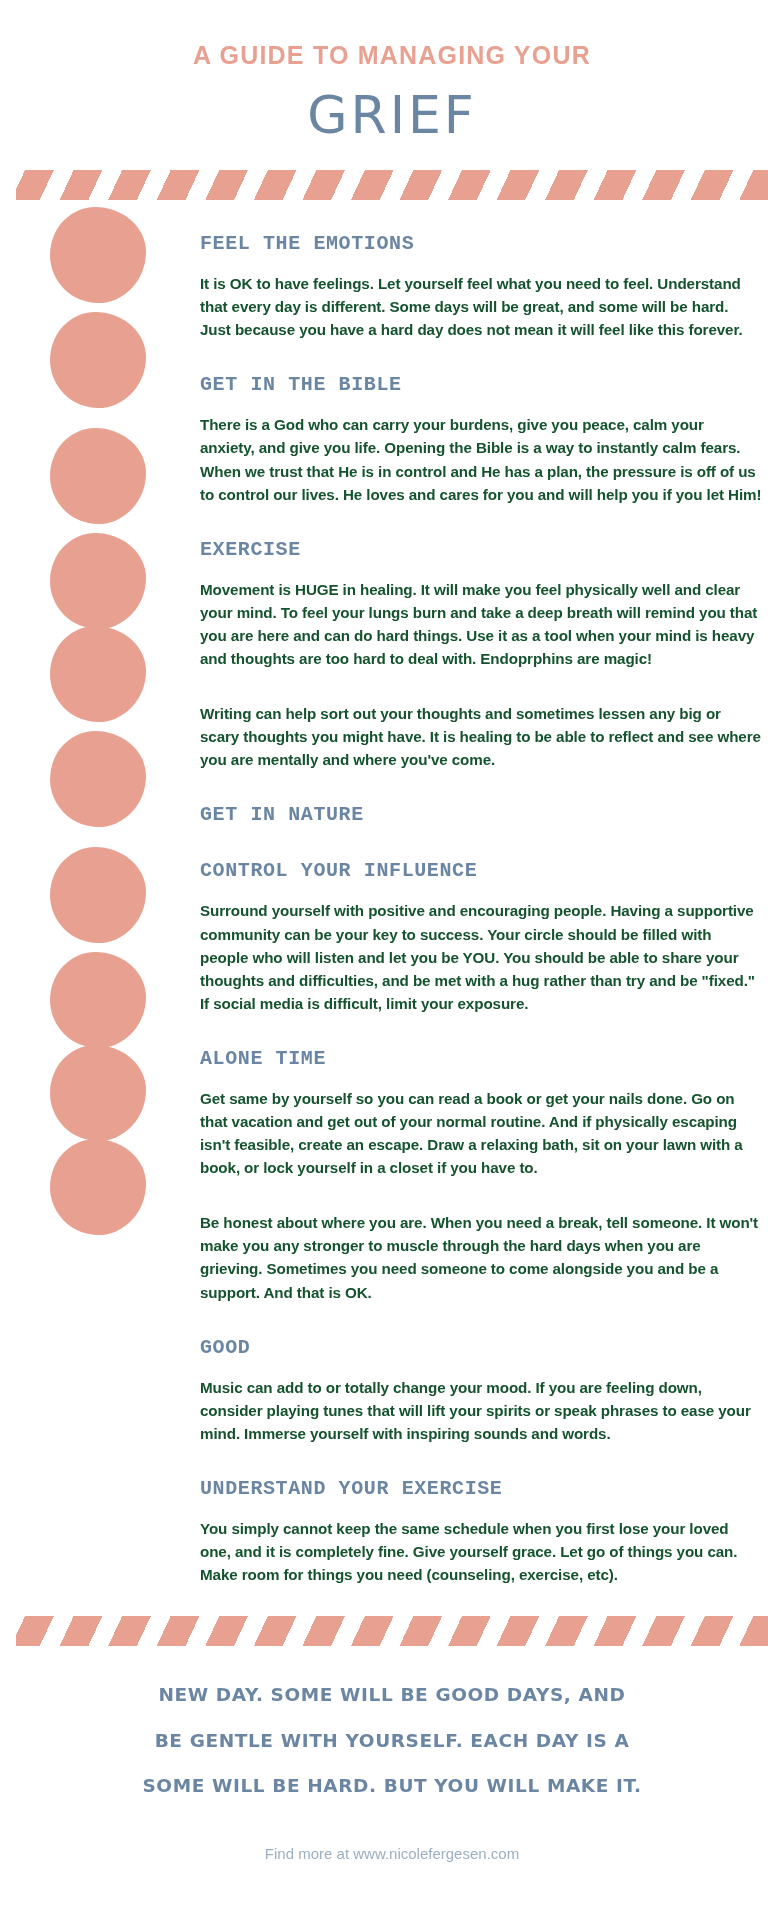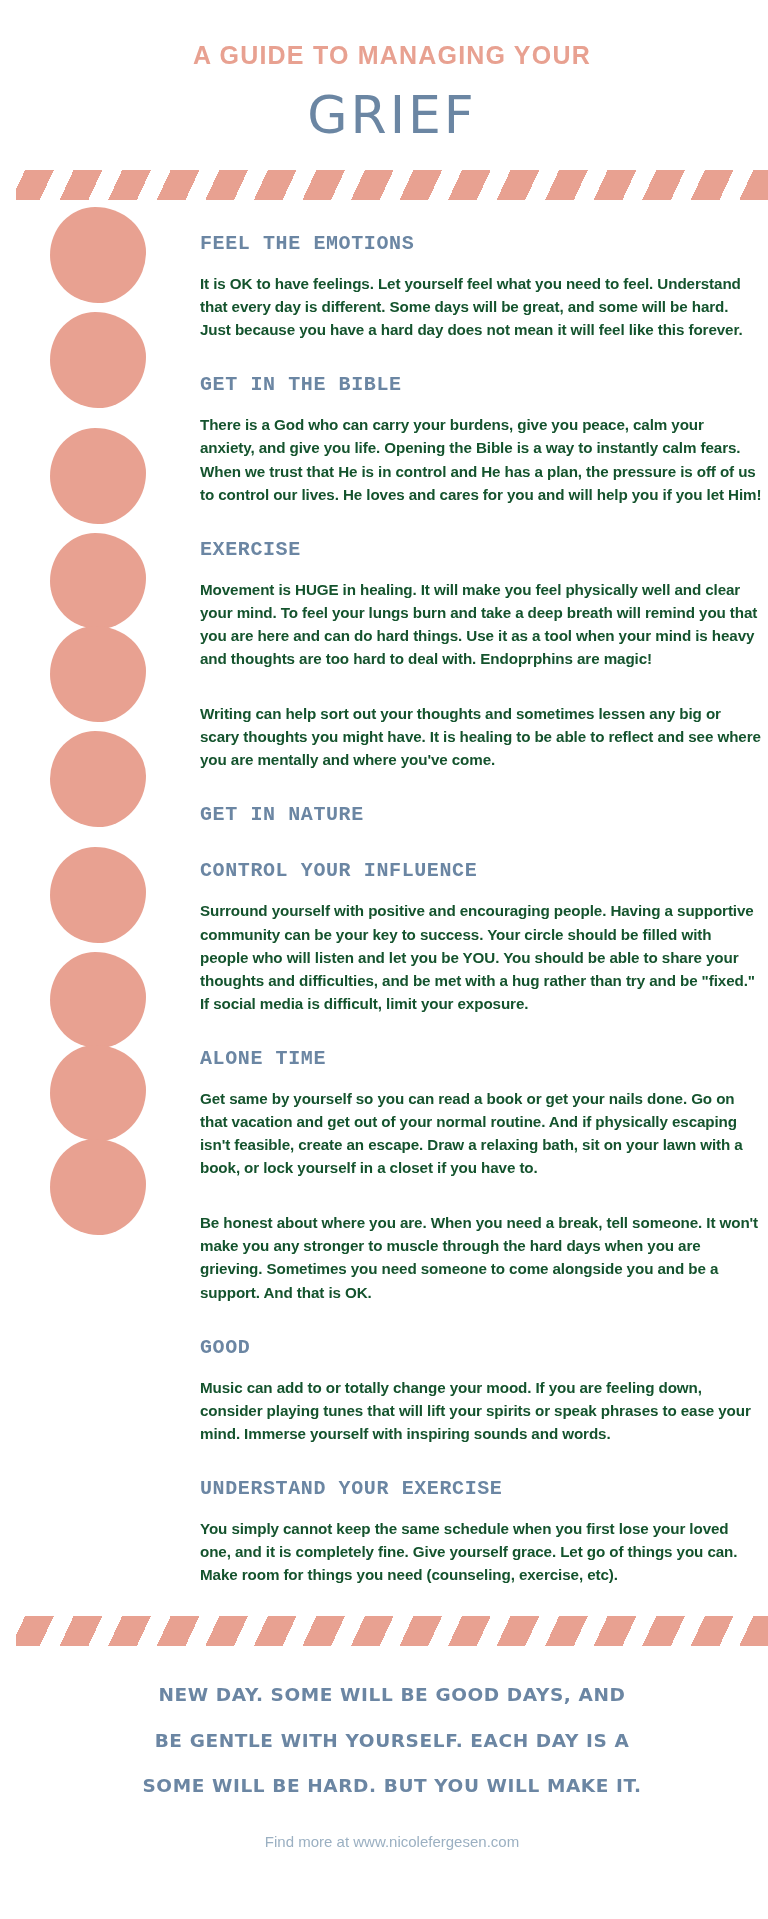--- a/index.html
+++ b/index.html
@@ -116,21 +116,21 @@
     font-family: "DejaVu Sans", sans-serif;
     font-size: 18.5px;
     font-weight: bold;
     letter-spacing: 0.6px;
     line-height: 1.6;
   }
   .footer-url {
     color: #9bb0c2;
     font-family: "Liberation Sans", sans-serif;
     font-size: 15px;
-    margin-top: 16px;
+    margin-top: 28px;
   }
 </style>
 </head>
 <body>
 
 <div class="header">
   <div class="kicker">A GUIDE TO MANAGING YOUR</div>
   <div class="title">GRIEF</div>
 </div>
 

